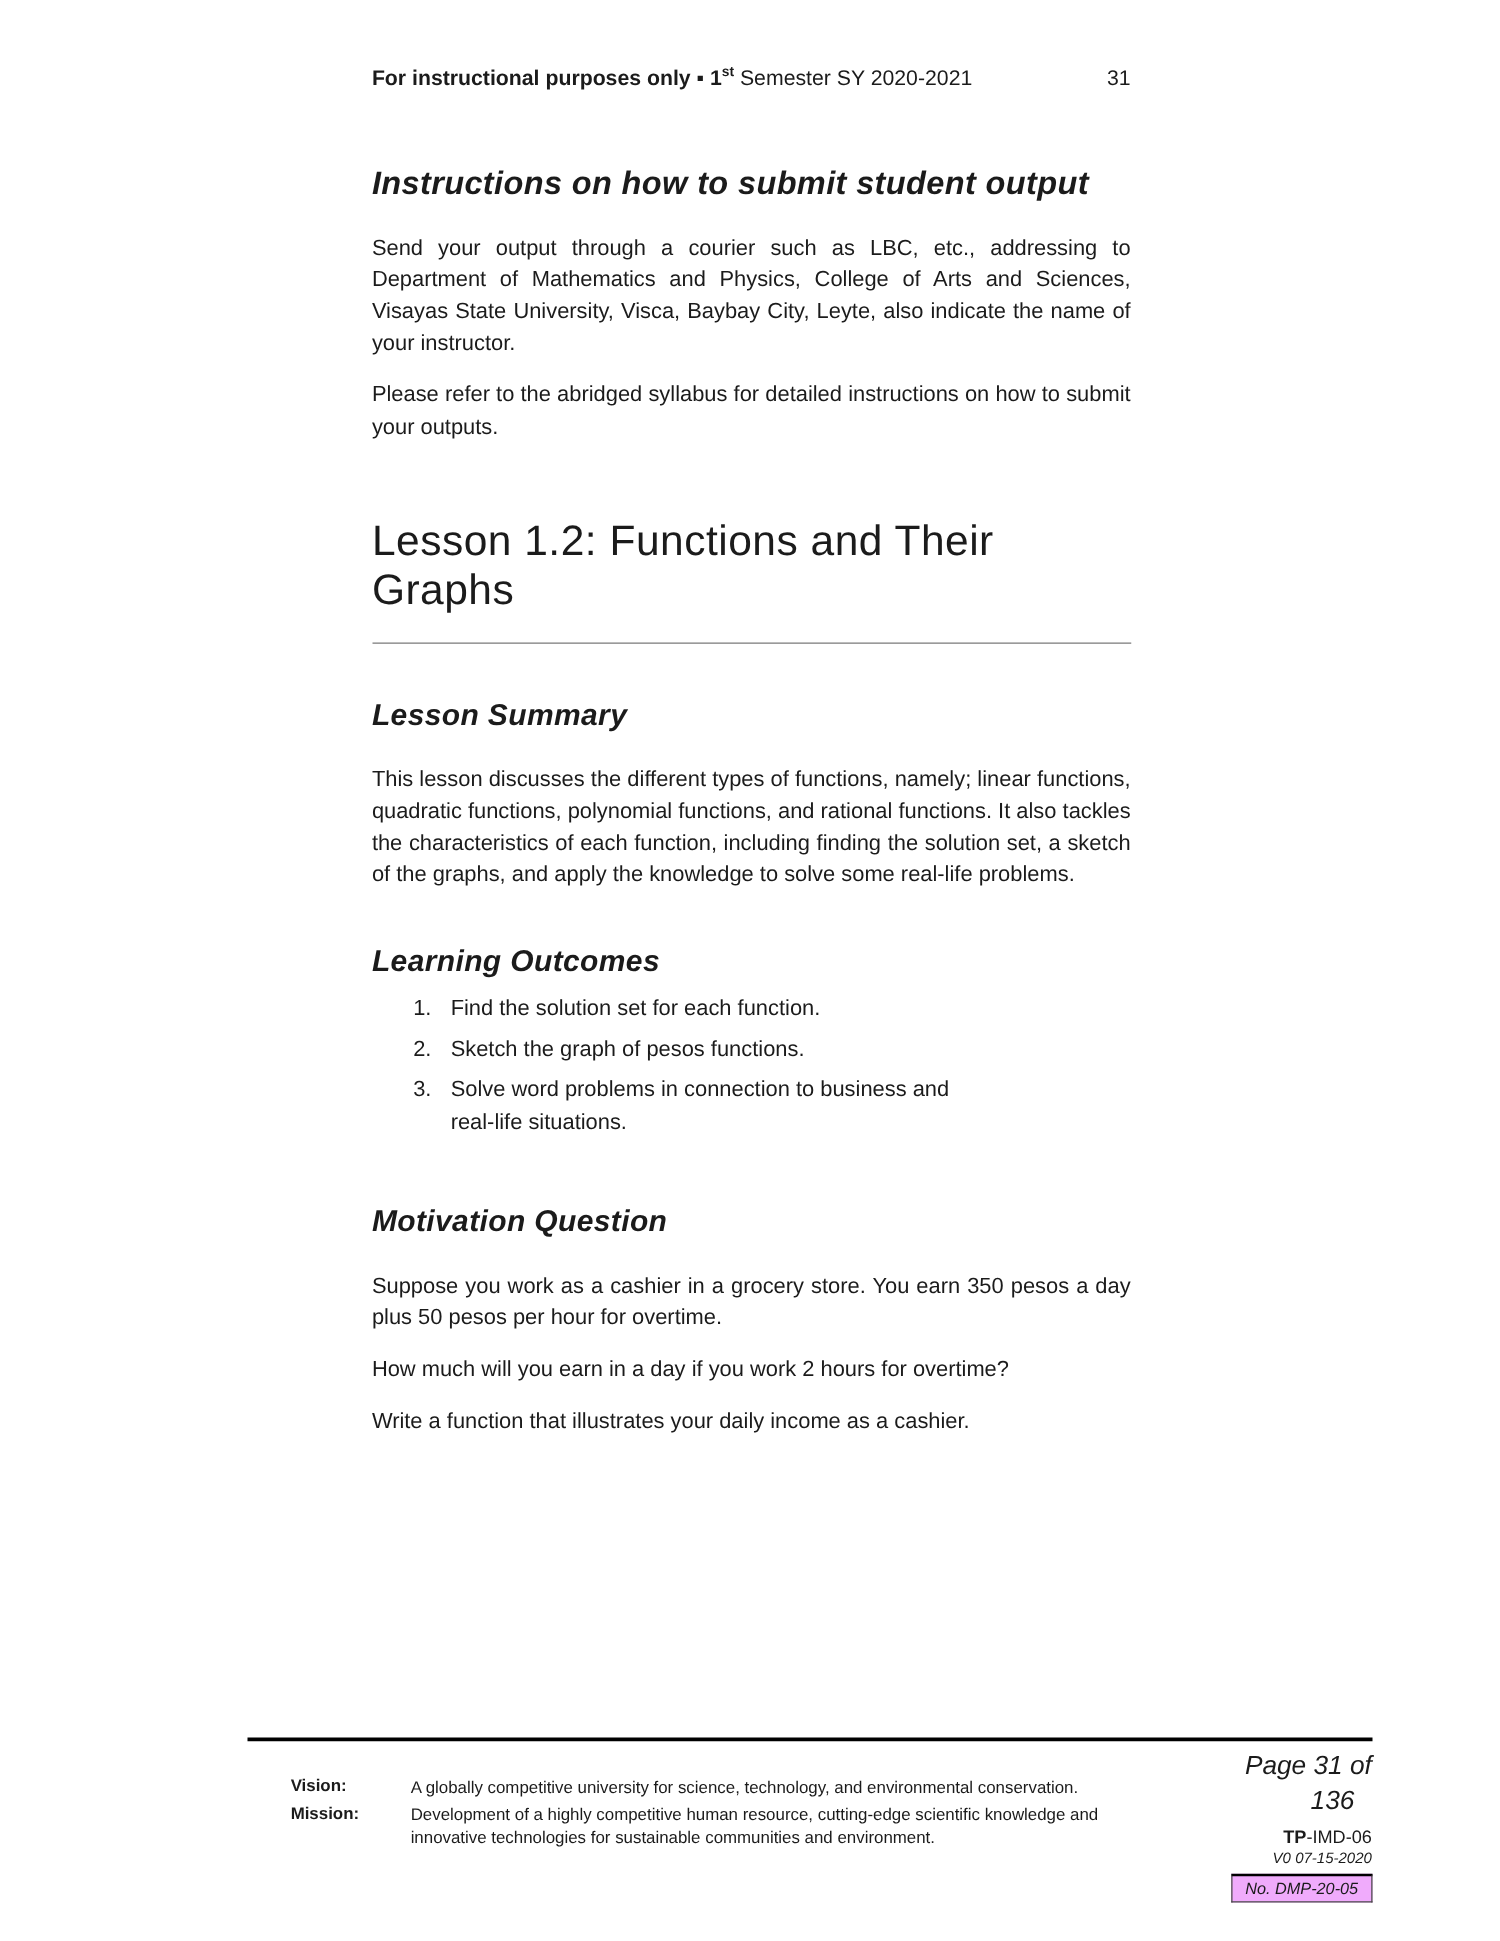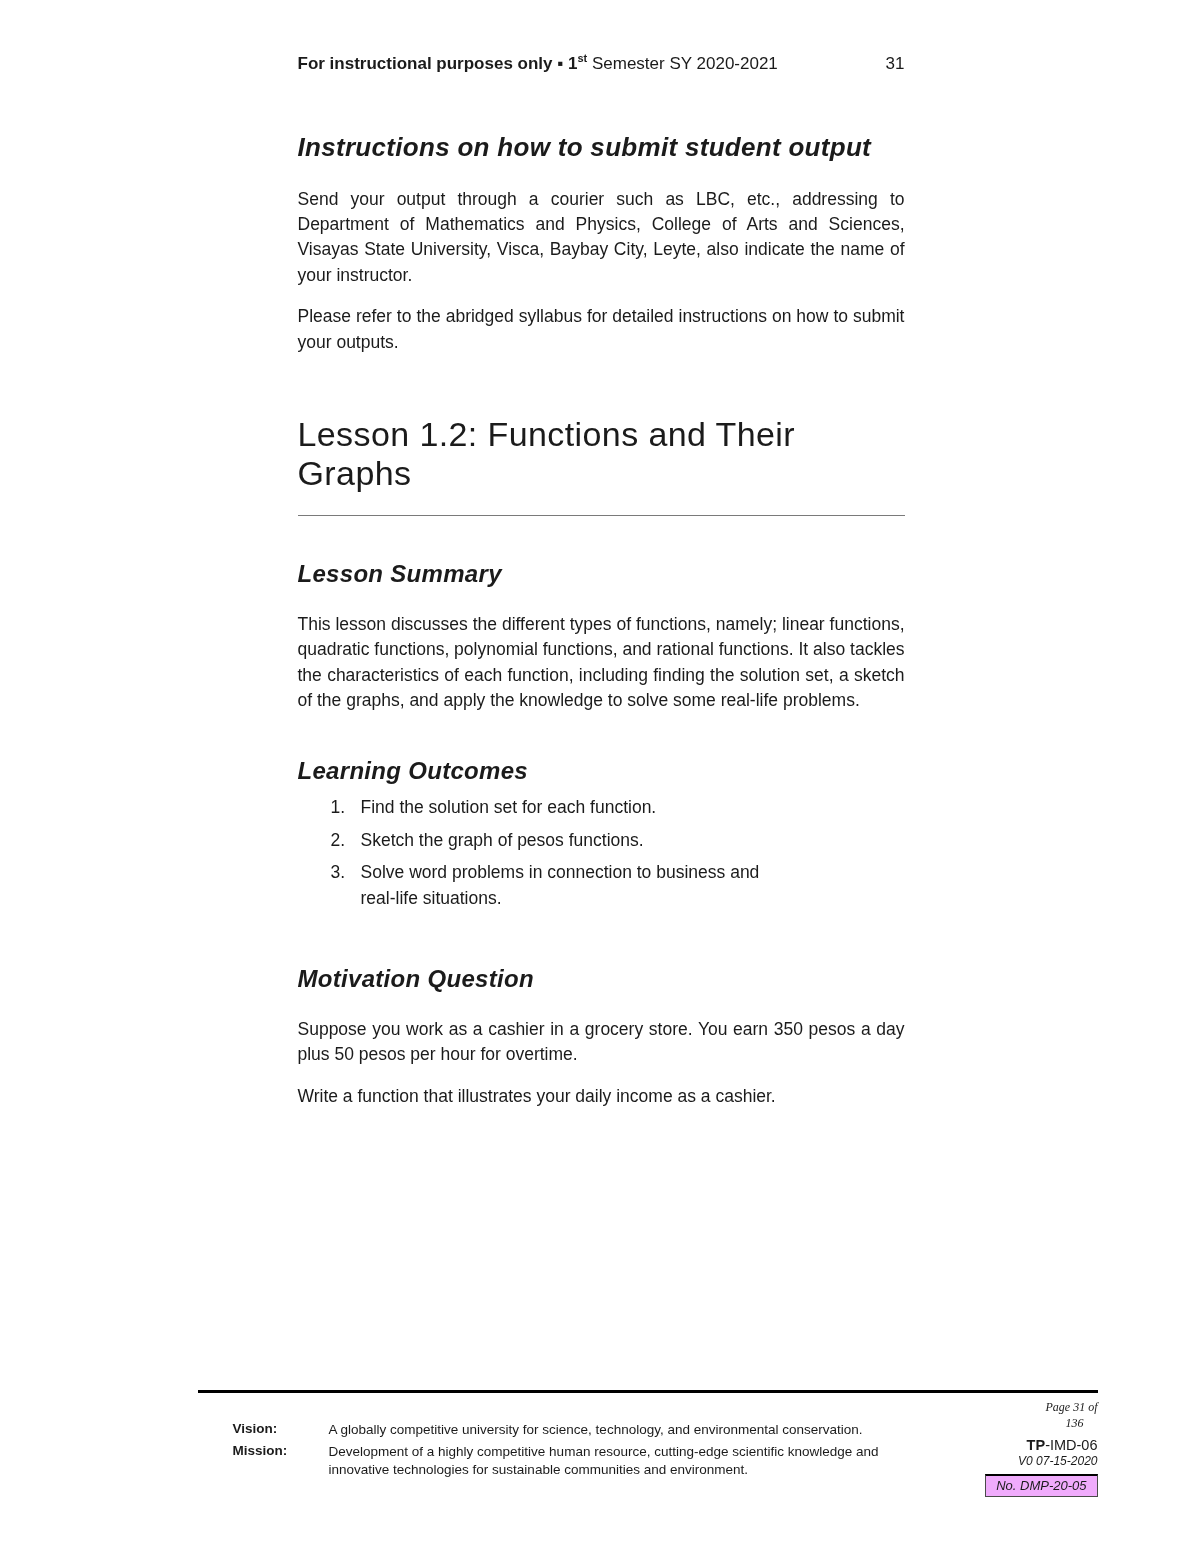--- a/index.html
+++ b/index.html
@@ -83,21 +83,21 @@
   .frow.mission-row { margin-top: 4px; }
   .flabel { flex: none; width: 96px; font-size: 13.5px; font-weight: 700; }
   .ftext { flex: 1; font-size: 13.5px; line-height: 1.35; max-width: 560px; }
   .fm-right {
     position: absolute;
     top: 6px;
     right: 0;
     width: 200px;
     text-align: right;
   }
-  .fpage { font-size: 12px; font-style: italic; line-height: 1.35; font-family: Liberation Serif, serif; }
+  .fpage { font-size: 21px; font-style: italic; line-height: 1.35; }
   .fpage .fpage2 { padding-right: 14px; }
   .fcode { margin-top: 6px; font-size: 14.5px; }
   .fcode b { font-weight: 700; }
   .fver { margin-top: 1px; font-size: 12px; font-style: italic; }
   .fbox {
     margin-top: 6px;
     margin-left: auto;
     display: inline-block;
     border: 1px solid #4a4a4a;
     border-top: 2px solid #000;
@@ -142,20 +142,21 @@
         <span class="olist-text">Sketch the graph of pesos functions.</span>
       </div>
       <div class="olist-item">
         <span class="olist-num">3.</span>
         <span class="olist-text">Solve word problems in connection to business and real-life situations.</span>
       </div>
     </div>
 
     <h2 class="sub-title" style="margin-top:54px;">Motivation Question</h2>
     <p class="body-text first-after-title">Suppose you work as a cashier in a grocery store. You earn 350 pesos a day plus 50 pesos per hour for overtime.</p>
+    <p class="body-text">How much will you earn in a day if you work 2 hours for overtime?</p>
     <p class="body-text">Write a function that illustrates your daily income as a cashier.</p>
 
   </div>
 
   <div class="footer">
     <div class="footer-rule"></div>
     <div class="footer-body">
 
       <div class="fm-left">
         <div class="frow">

